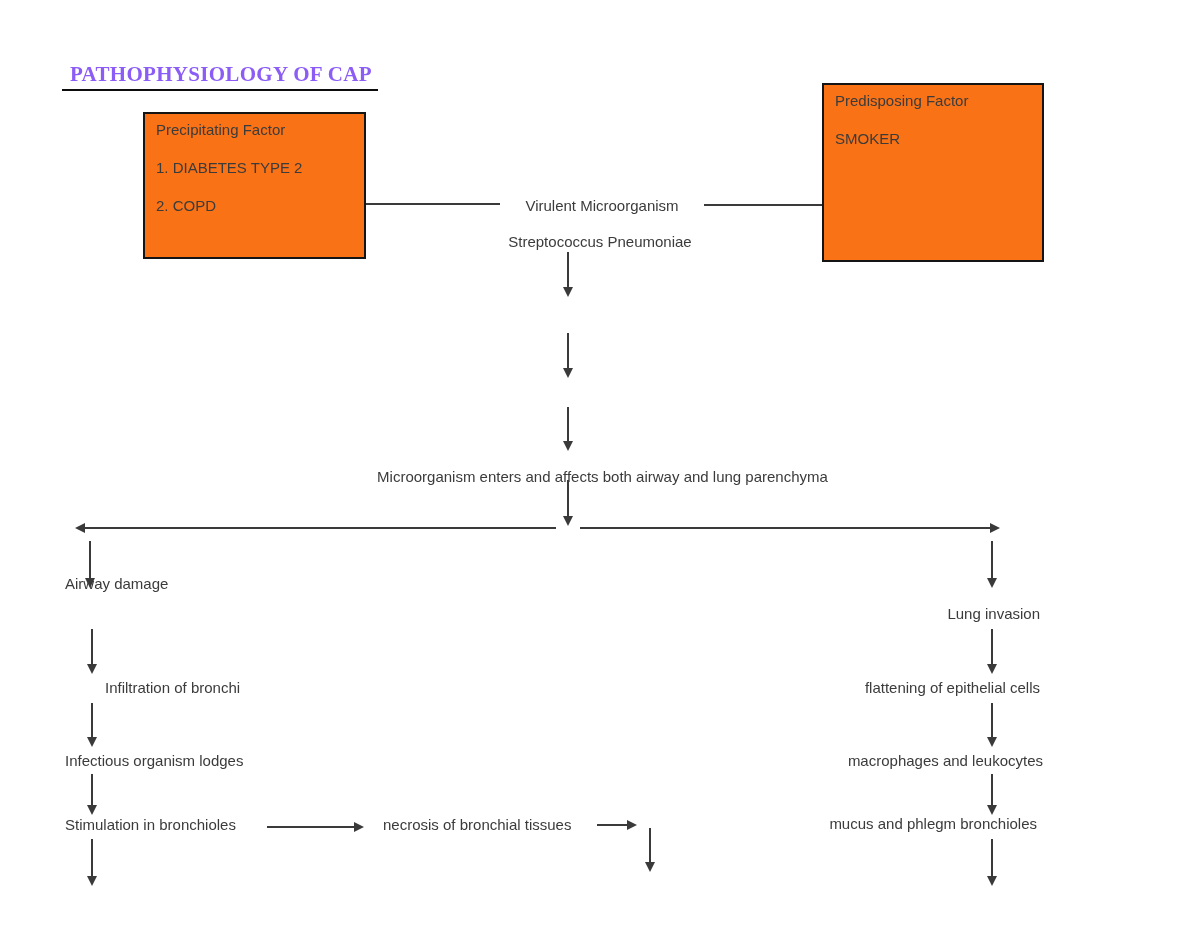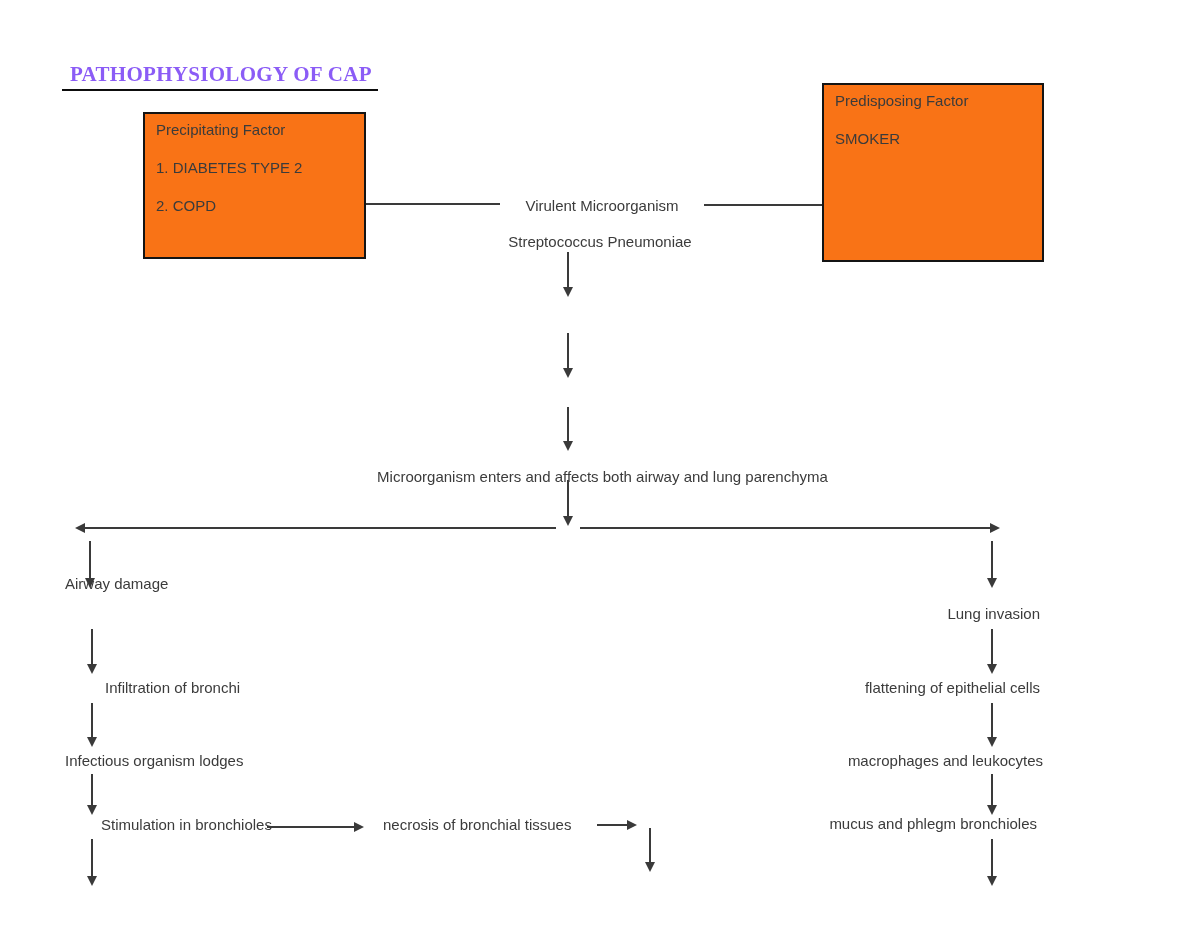--- a/index.html
+++ b/index.html
@@ -88,21 +88,21 @@
 
   <div class="txt" style="left:65px; top:575px;text-align:right;">Airway damage</div>
   <i class="vl ar-d" style="left:91px; top:629px; height:36px;"></i>
 
   <div class="txt" style="left:65px; top:679px;margin-left:40px;">Infiltration of bronchi</div>
   <i class="vl ar-d" style="left:91px; top:703px; height:35px;"></i>
 
   <div class="txt" style="left:65px; top:752px;">Infectious organism lodges</div>
   <i class="vl ar-d" style="left:91px; top:774px; height:32px;"></i>
 
-  <div class="txt" style="left:65px; top:816px;margin-left:36px;">Stimulation in bronchioles</div>
+  <div class="txt" style="left:65px; top:816px;">Stimulation in bronchioles</div>
   <i class="vl ar-d" style="left:91px; top:839px; height:38px;"></i>
 
   <i class="hl ar-r" style="left:267px; top:826px; width:88px;"></i>
   <div class="txt" style="left:383px; top:816px;">necrosis of bronchial tissues</div>
   <i class="hl ar-r" style="left:597px; top:824px; width:31px;"></i>
   <i class="vl ar-d" style="left:649px; top:828px; height:35px;"></i>
 
   <div class="txt rgt" style="right:160px; top:605px;">Lung invasion</div>
   <i class="vl ar-d" style="left:991px; top:629px; height:36px;"></i>
 

